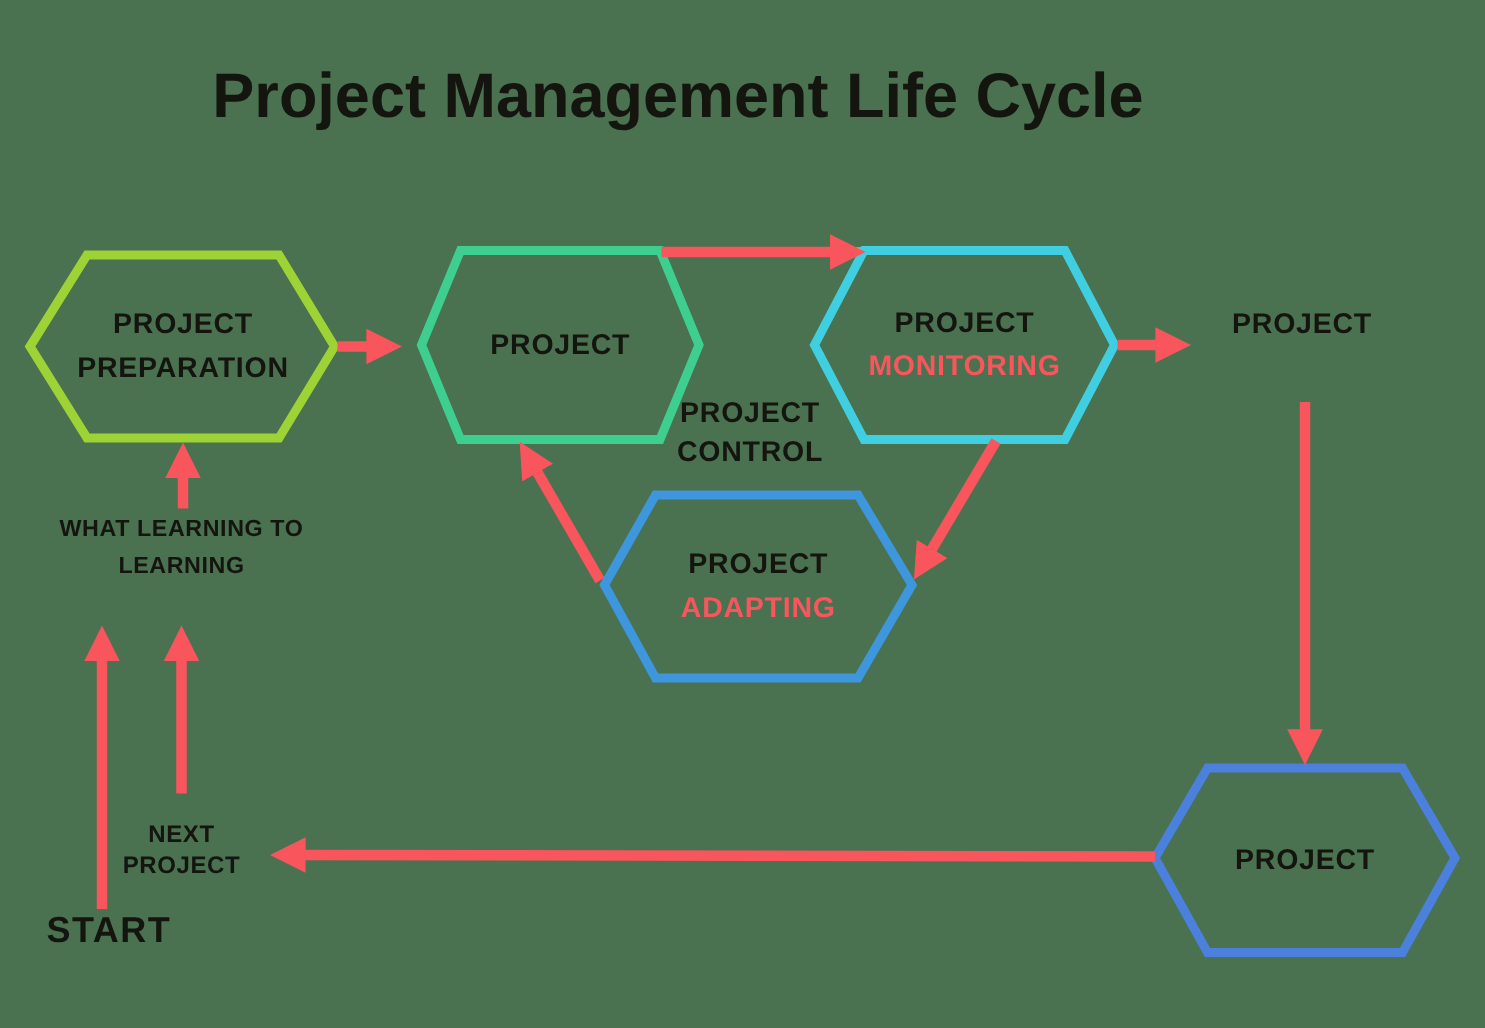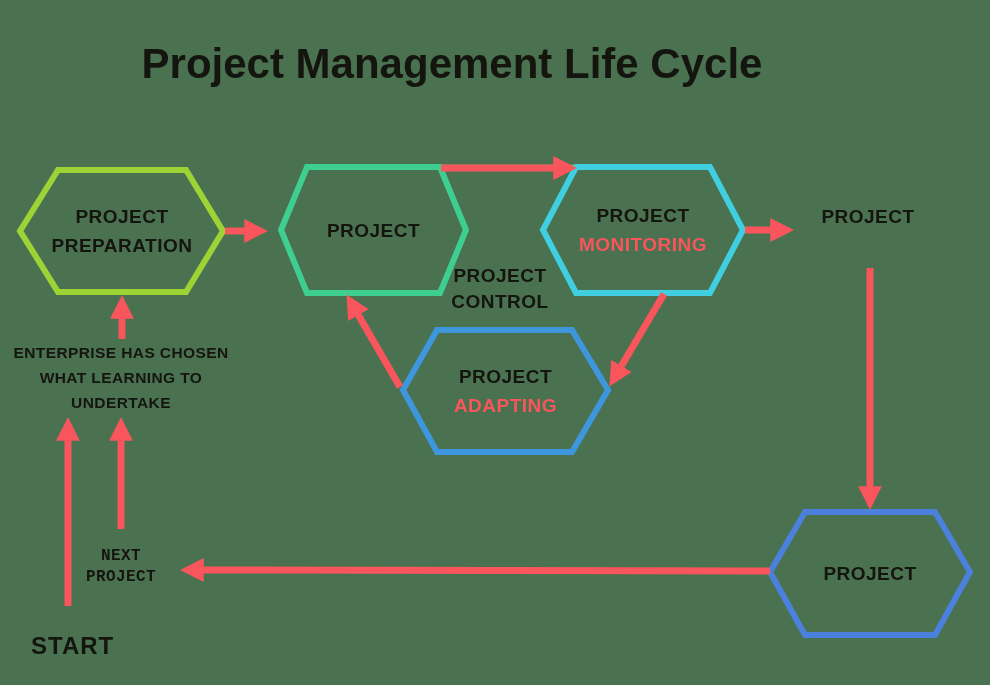--- a/index.html
+++ b/index.html
@@ -28,22 +28,22 @@
   .node-label .accent{color:#f9555c;}
   .free-label{
     position:absolute;
     display:flex;flex-direction:column;align-items:center;justify-content:flex-start;
     text-align:center;
     font-weight:800;color:#15150f;
   }
   .lbl-completion{left:788px;top:203px;width:160px;font-size:19px;line-height:28px;letter-spacing:0.5px;}
   .lbl-control{left:420px;top:263px;width:160px;font-size:19px;line-height:26px;letter-spacing:0.5px;}
   .lbl-enterprise{left:9px;top:340px;width:224px;font-size:15.5px;line-height:25px;letter-spacing:0.4px;}
-  .lbl-next{left:61px;top:546px;width:120px;font-size:16px;line-height:21px;letter-spacing:0.4px;font-family:Liberation Mono, monospace;}
-  .lbl-start{left:31px;top:606px;width:120px;font-size:24px;line-height:30px;letter-spacing:1px;align-items:flex-start;text-align:left;margin-top:25px;}
+  .lbl-next{left:61px;top:546px;width:120px;font-size:16px;line-height:21px;letter-spacing:0.4px;}
+  .lbl-start{left:31px;top:606px;width:120px;font-size:24px;line-height:30px;letter-spacing:1px;align-items:flex-start;text-align:left;}
 </style>
 </head>
 <body>
 
 <svg id="canvas" viewBox="0 0 990 685">
   <defs>
     <marker id="ah" viewBox="0 0 10 10" refX="2" refY="5" markerWidth="3.4" markerHeight="4" orient="auto-start-reverse" markerUnits="strokeWidth">
       <path d="M0,0 L10,5 L0,10 Z" stroke="none" fill="#f9555c"></path>
     </marker>
   </defs>
@@ -92,23 +92,22 @@
 </div>
 
 <div class="free-label lbl-completion">
   <span>PROJECT</span>
 </div>
 <div class="free-label lbl-control">
   <span>PROJECT</span>
   <span>CONTROL</span>
 </div>
 <div class="free-label lbl-enterprise">
-  <span>ENTERPRISE HAS CHOSEN</span>
   <span>WHAT LEARNING TO</span>
-  <span>UNDERTAKE</span>
+  <span>LEARNING</span>
 </div>
 <div class="free-label lbl-next">
   <span>NEXT</span>
   <span>PROJECT</span>
 </div>
 <div class="free-label lbl-start">
   <span>START</span>
 </div>
 
 </body></html>

